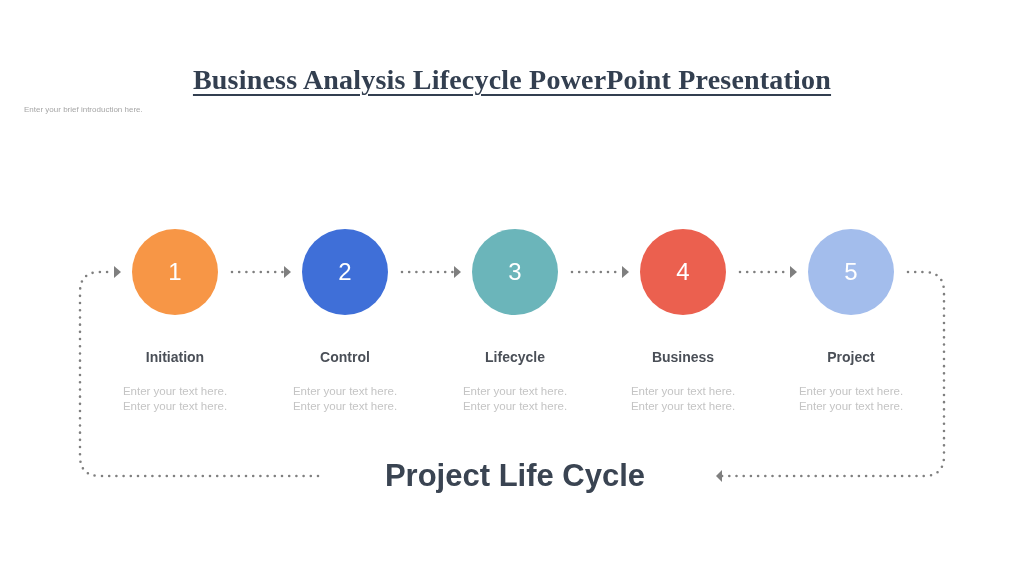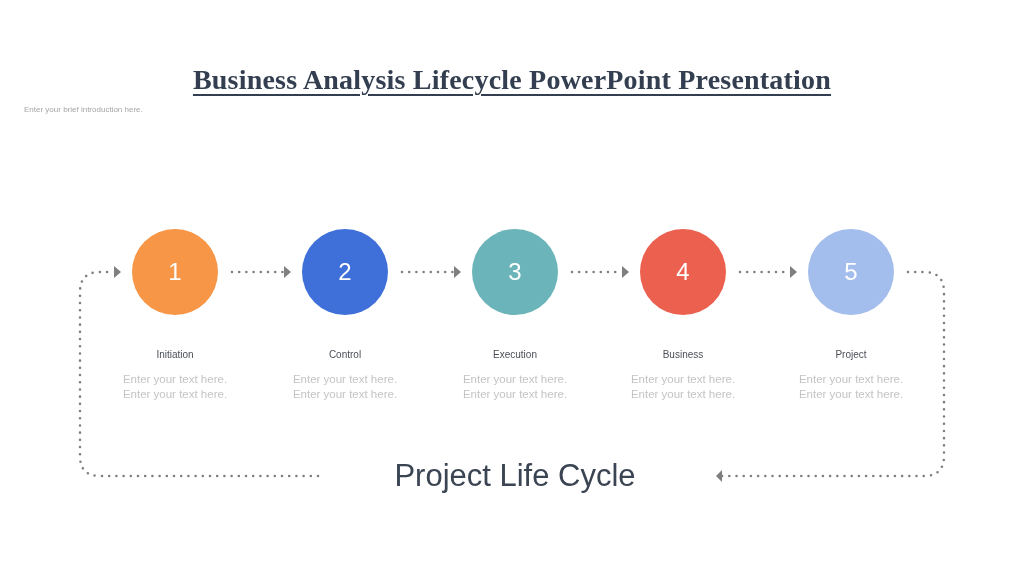--- a/index.html
+++ b/index.html
@@ -16,28 +16,28 @@
     font-size: 8px; color: #a6a6a6; margin-left: 24px;
   }
   .connectors { position: absolute; left: 0; top: 0; width: 1024px; height: 576px; }
   .step { position: absolute; width: 160px; text-align: center; }
   .circle {
     width: 86px; height: 86px; border-radius: 50%; margin: 0 auto;
     display: flex; align-items: center; justify-content: center;
     color: #ffffff; font-size: 24px; font-family: "Liberation Sans", sans-serif;
   }
   .step-label {
-    margin-top: 34px; font-size: 10px; font-weight: normal; color: #4a4f57;
+    margin-top: 34px; font-size: 14px; font-weight: bold; color: #4a4f57;
   }
   .step-desc {
-    margin-top: 12px; font-size: 11.5px; line-height: 15px; color: #c4c4c4;
+    margin-top: 19px; font-size: 11.5px; line-height: 15px; color: #c4c4c4;
   }
   .cycle-label {
     position: absolute; left: 340px; top: 458px; width: 350px; text-align: center;
-    font-size: 31px; font-weight: normal; color: #3a4452;
+    font-size: 31px; font-weight: bold; color: #3a4452;
   }
 </style>
 </head>
 <body>
 
 <div class="title">Business Analysis Lifecycle PowerPoint Presentation</div>
 <div class="intro">Enter your brief introduction here.</div>
 
 <svg class="connectors" viewBox="0 0 1024 576">
   <g fill="none" stroke="#7f7f7f" stroke-width="2.6" stroke-linecap="round" stroke-dasharray="0 7.2">
@@ -80,21 +80,21 @@
   <div class="step-desc">
     <div>Enter your text here.</div>
     <div>Enter your text here.</div>
   </div>
 </div>
 
 <div class="step" style="left:435px; top:229px;">
   <div class="circle" style="background:#6BB5BA;">
       <span>3</span>
     </div>
-  <div class="step-label">Execution</div>
+  <div class="step-label">Lifecycle</div>
   <div class="step-desc">
     <div>Enter your text here.</div>
     <div>Enter your text here.</div>
   </div>
 </div>
 
 <div class="step" style="left:603px; top:229px;">
   <div class="circle" style="background:#EB604F;">
       <span>4</span>
     </div>

